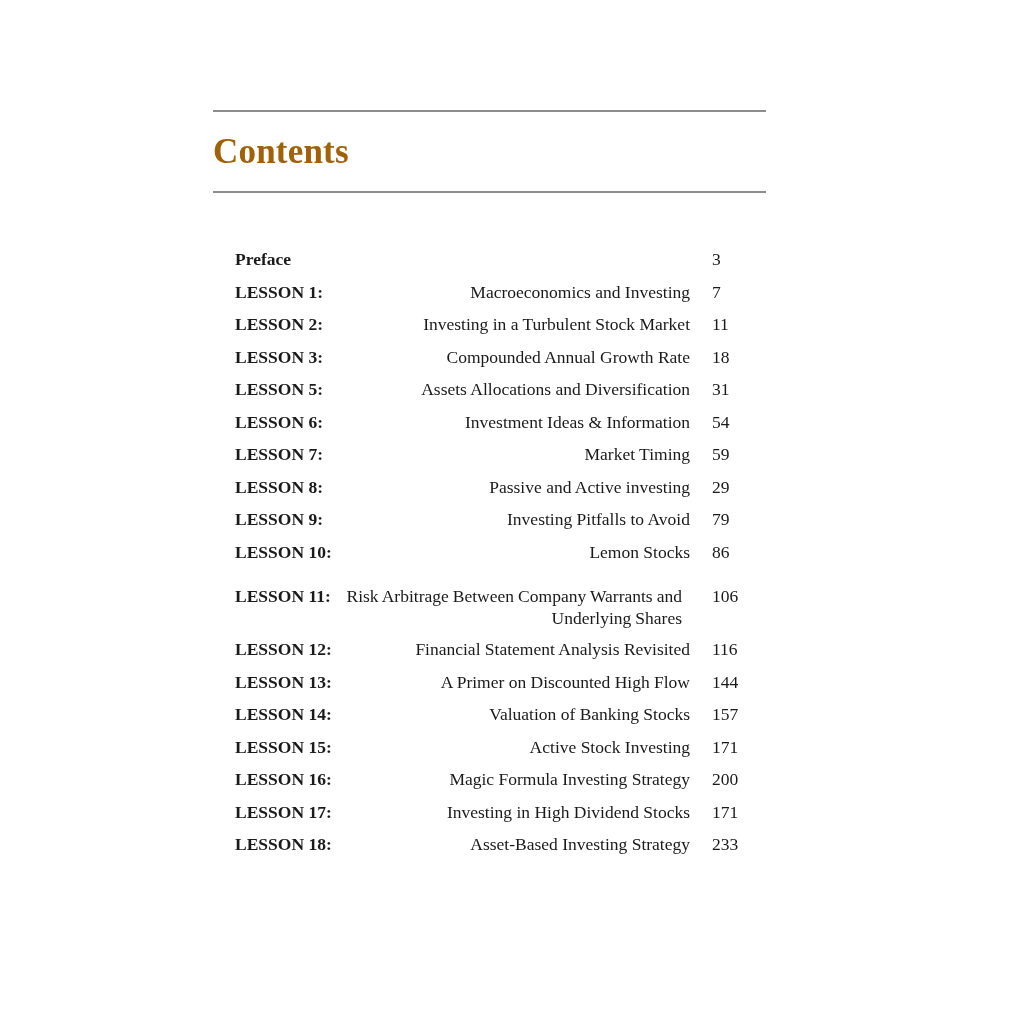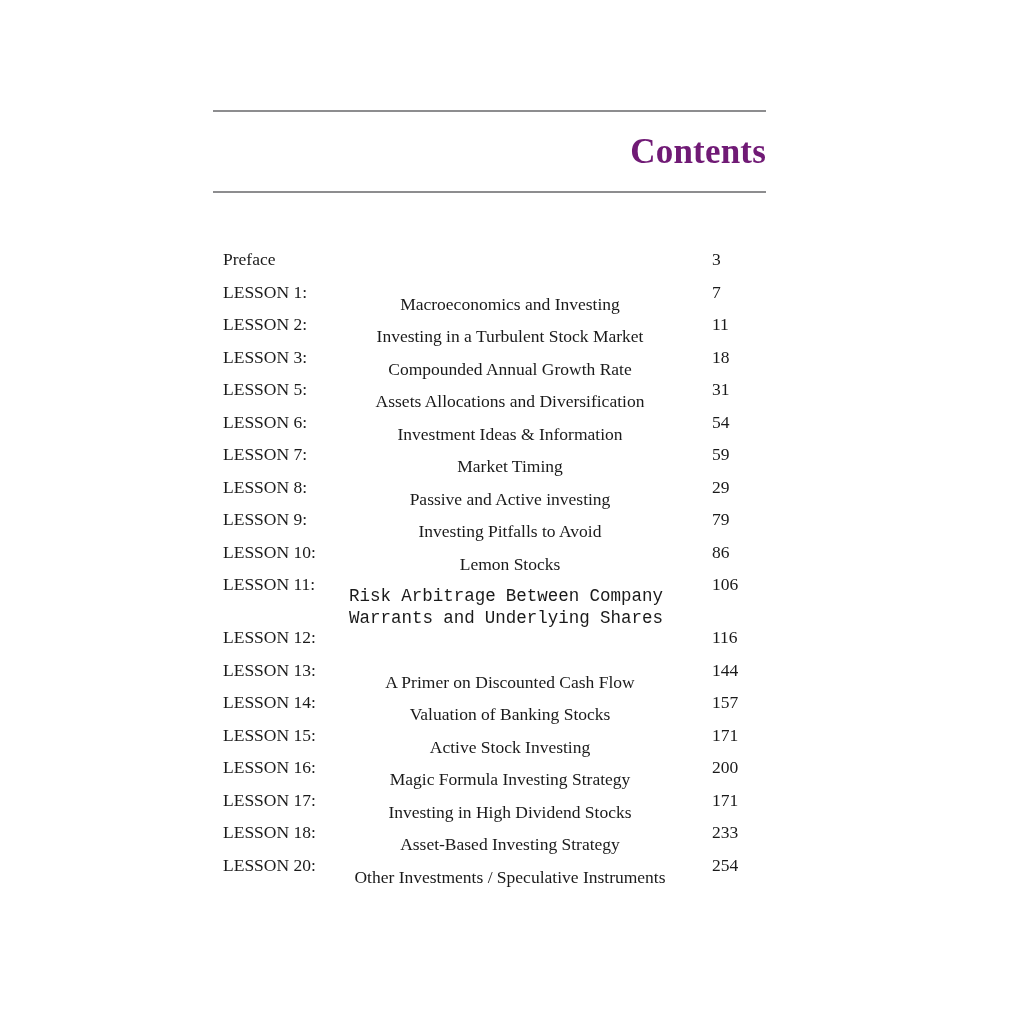--- a/index.html
+++ b/index.html
@@ -35,22 +35,22 @@
     height: 2px;
     background: #8d8d8f;
     line-height: 0;
     font-size: 0;
   }
   .toc-title {
     font-family: "Liberation Serif", "DejaVu Serif", serif;
     font-weight: bold;
     font-size: 35px;
     line-height: 1;
-    text-align: right;
-    color: #701a75;
+    text-align: left;
+    color: #a16207;
     letter-spacing: 0.2px;
     padding: 22px 0 22px 0;
   }
 
   
   .toc-list {
     position: absolute;
     left: 219px;
     top: 248px;
     width: 560px;
@@ -59,41 +59,42 @@
     position: relative;
     display: block;
     height: 32.5px;
     font-size: 17.5px;
     line-height: 22px;
     white-space: nowrap;
   }
   .toc-row.two-line {
     height: 53px;
     white-space: normal;
+    margin-top: 12px;
   }
 
   .entry-label {
     position: absolute;
-    left: 4px;
+    left: 16px;
     top: 0;
     width: 111px;
     text-align: left;
+    font-weight: bold;
   }
   .entry-title {
     position: absolute;
     left: 111px;
-    top: 12px;
+    top: 0;
     width: 360px;
-    text-align: center;
+    text-align: right;
   }
   .toc-row.two-line .entry-title {
     width: 352px;
     white-space: normal;
     word-spacing: -0.3px;
-    font-family: Liberation Mono, monospace;
   }
   .entry-page {
     position: absolute;
     left: 493px;
     top: 0;
     text-align: left;
   }
 
   .entry-label:empty,
   .entry-title:empty,
@@ -161,25 +162,26 @@
         <span class="entry-title">Lemon Stocks</span>
         <span class="entry-page">86</span>
       </div>
       <div class="toc-row two-line">
         <span class="entry-label">LESSON 11:</span>
         <span class="entry-title">Risk Arbitrage Between Company Warrants and Underlying Shares</span>
         <span class="entry-page">106</span>
       </div>
       <div class="toc-row">
         <span class="entry-label">LESSON 12:</span>
+        <span class="entry-title">Financial Statement Analysis Revisited</span>
         <span class="entry-page">116</span>
       </div>
       <div class="toc-row">
         <span class="entry-label">LESSON 13:</span>
-        <span class="entry-title">A Primer on Discounted Cash Flow</span>
+        <span class="entry-title">A Primer on Discounted High Flow</span>
         <span class="entry-page">144</span>
       </div>
       <div class="toc-row">
         <span class="entry-label">LESSON 14:</span>
         <span class="entry-title">Valuation of Banking Stocks</span>
         <span class="entry-page">157</span>
       </div>
       <div class="toc-row">
         <span class="entry-label">LESSON 15:</span>
         <span class="entry-title">Active Stock Investing</span>
@@ -193,20 +195,15 @@
       <div class="toc-row">
         <span class="entry-label">LESSON 17:</span>
         <span class="entry-title">Investing in High Dividend Stocks</span>
         <span class="entry-page">171</span>
       </div>
       <div class="toc-row">
         <span class="entry-label">LESSON 18:</span>
         <span class="entry-title">Asset-Based Investing Strategy</span>
         <span class="entry-page">233</span>
       </div>
-      <div class="toc-row">
-        <span class="entry-label">LESSON 20:</span>
-        <span class="entry-title">Other Investments / Speculative Instruments</span>
-        <span class="entry-page">254</span>
-      </div>
     </div>
 
 </div>
 
 </body></html>

